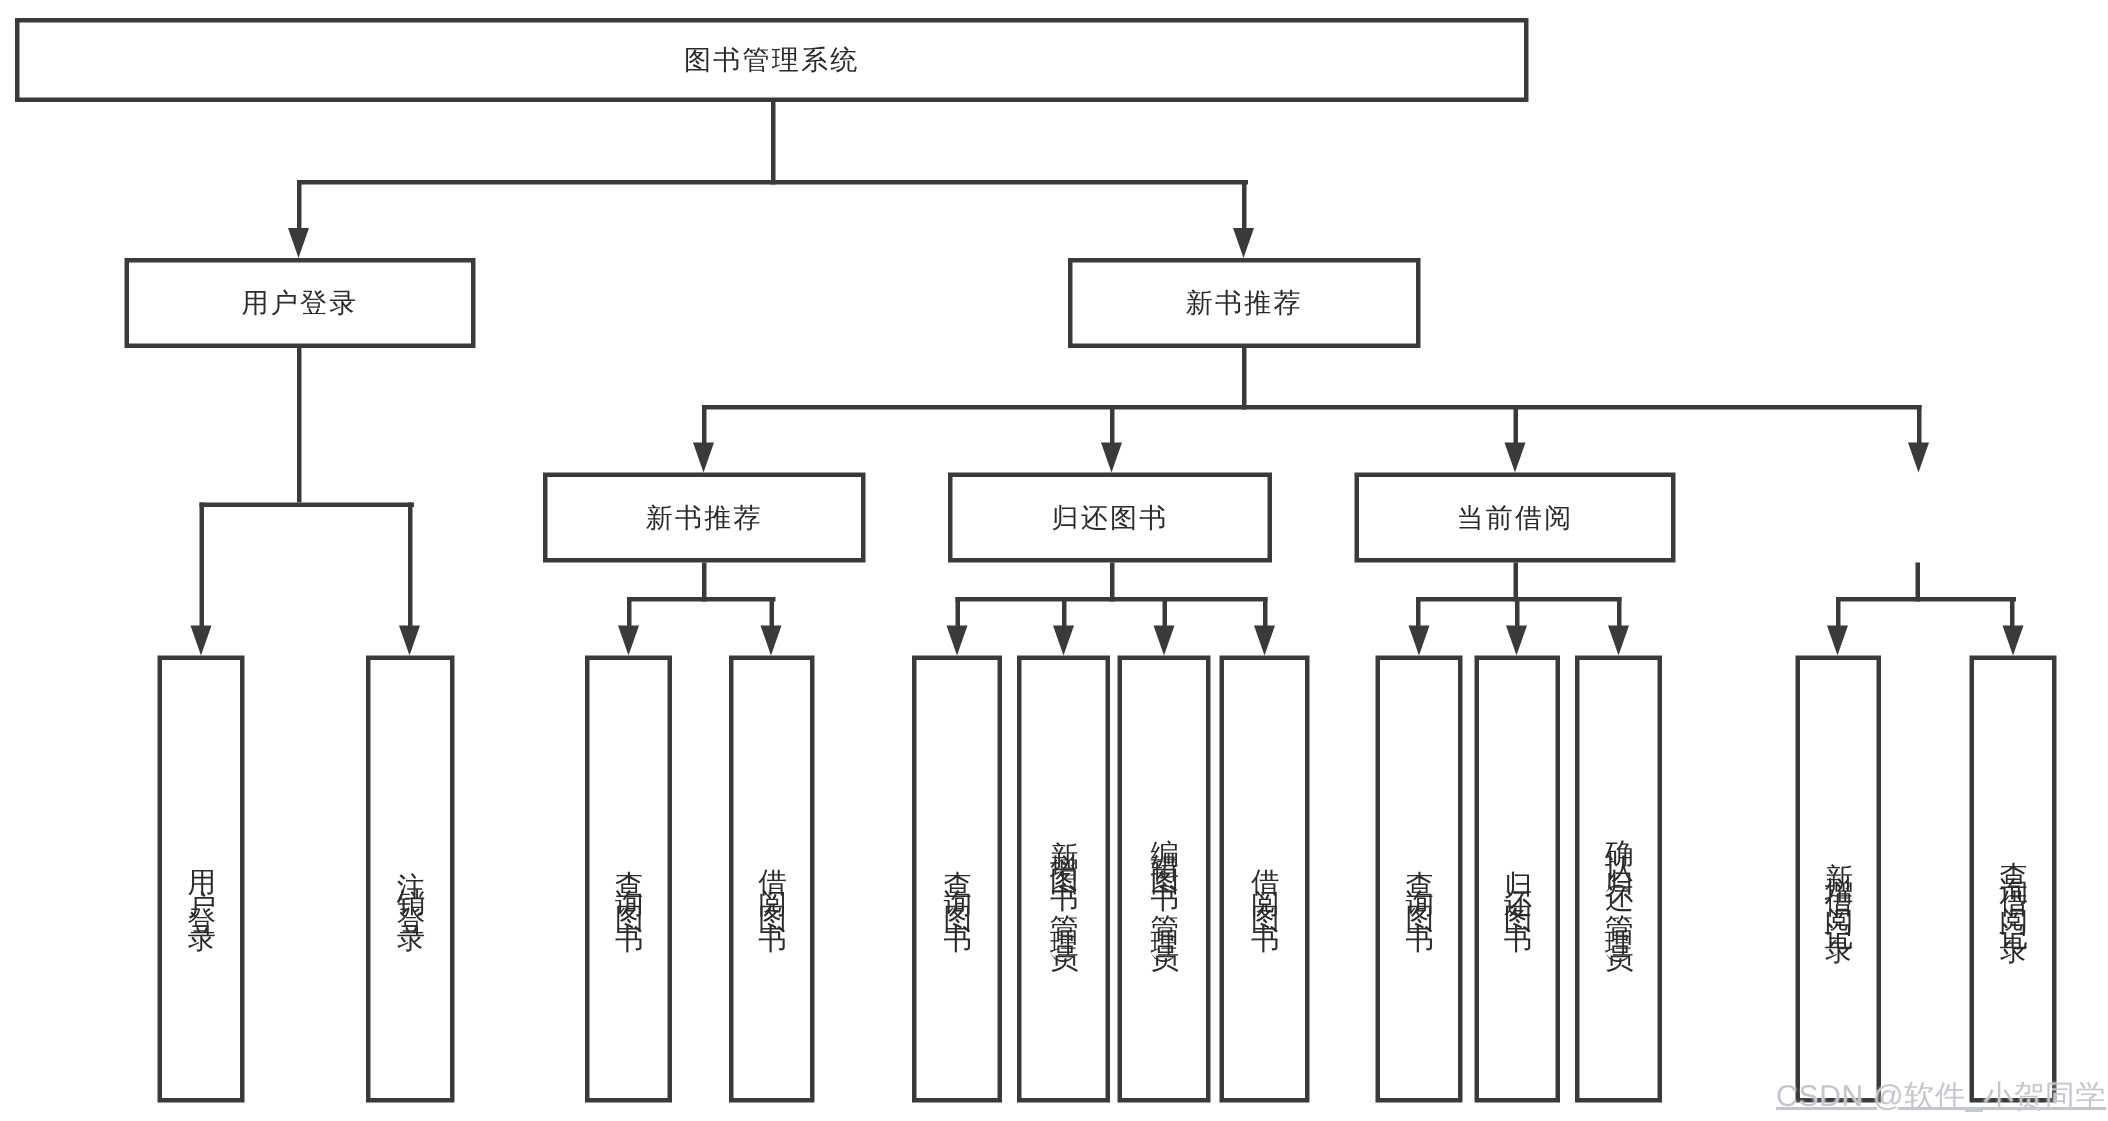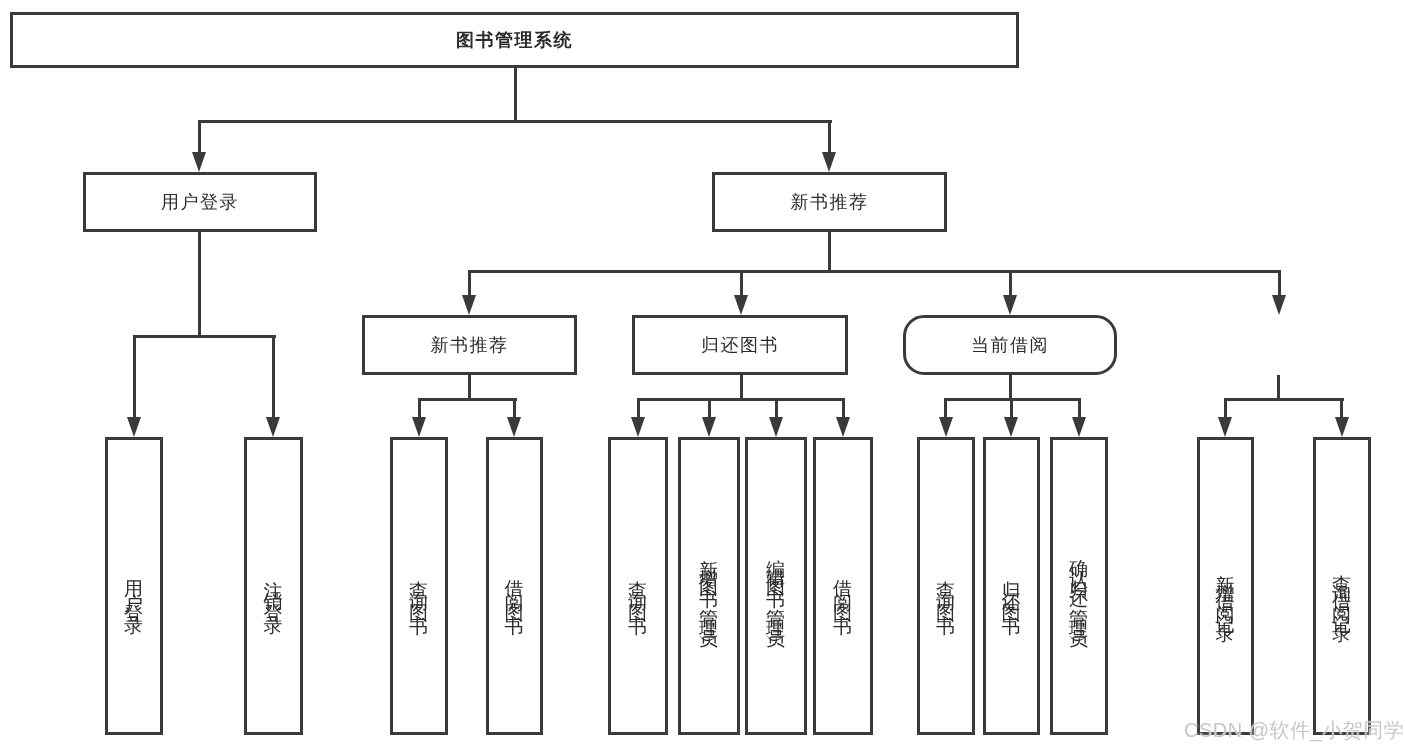--- a/index.html
+++ b/index.html
@@ -20,45 +20,46 @@
   }
   
   .vline{position:absolute;width:3px;background:#3a3a3a;}
   .hline{position:absolute;height:3px;background:#3a3a3a;}
   .arrow{
     position:absolute;width:0;height:0;
     border-left:7px solid transparent;border-right:7px solid transparent;
     border-top:20px solid #3a3a3a;
   }
   
-  #n-root{left:10px;top:12px;width:1009px;height:56px;font-weight:bold;}
+  #n-root{left:10px;top:12px;width:1009px;height:56px;}
   #n-user-login{left:83px;top:172px;width:234px;height:60px;}
   #n-book-mgmt{left:712px;top:172px;width:235px;height:60px;}
   #n-new-rec{left:362px;top:315px;width:215px;height:60px;}
   #n-borrow{left:632px;top:315px;width:216px;height:60px;}
-  #n-current{left:903px;top:315px;width:214px;height:60px;border-radius:21px;}
+  #n-current{left:903px;top:315px;width:214px;height:60px;}
   #n-records{left:1173px;top:315px;width:212px;height:60px;}
   .leaf{top:437px;height:298px;}
   #l-user-login{left:105px;width:58px;}
   #l-logout{left:244px;width:59px;}
   #l-query1{left:390px;width:58px;}
   #l-borrow1{left:486px;width:57px;}
   #l-query2{left:608px;width:60px;}
   #l-add-books{left:678px;width:62px;letter-spacing:10px;}
   #l-edit-books{left:745px;width:62px;letter-spacing:10px;}
   #l-borrow2{left:813px;width:60px;}
   #l-query3{left:917px;width:58px;}
   #l-return{left:983px;width:57px;}
   #l-confirm{left:1050px;width:58px;letter-spacing:10px;}
   #l-add-record{left:1197px;width:57px;letter-spacing:10px;}
   #l-query-record{left:1313px;width:58px;letter-spacing:10px;}
   .watermark{
     position:absolute;left:1184px;top:717px;z-index:5;
     font-size:20px;letter-spacing:0.5px;color:#c3c6cb;white-space:nowrap;
     text-shadow:0 0 2px rgba(255,255,255,0.9);
+    text-decoration:underline;
   }
 </style>
 </head>
 <body>
 
 <div class="canvas">
 
   <div class="node" id="n-root">图书管理系统</div>
 
   <div class="node" id="n-user-login">用户登录</div>

